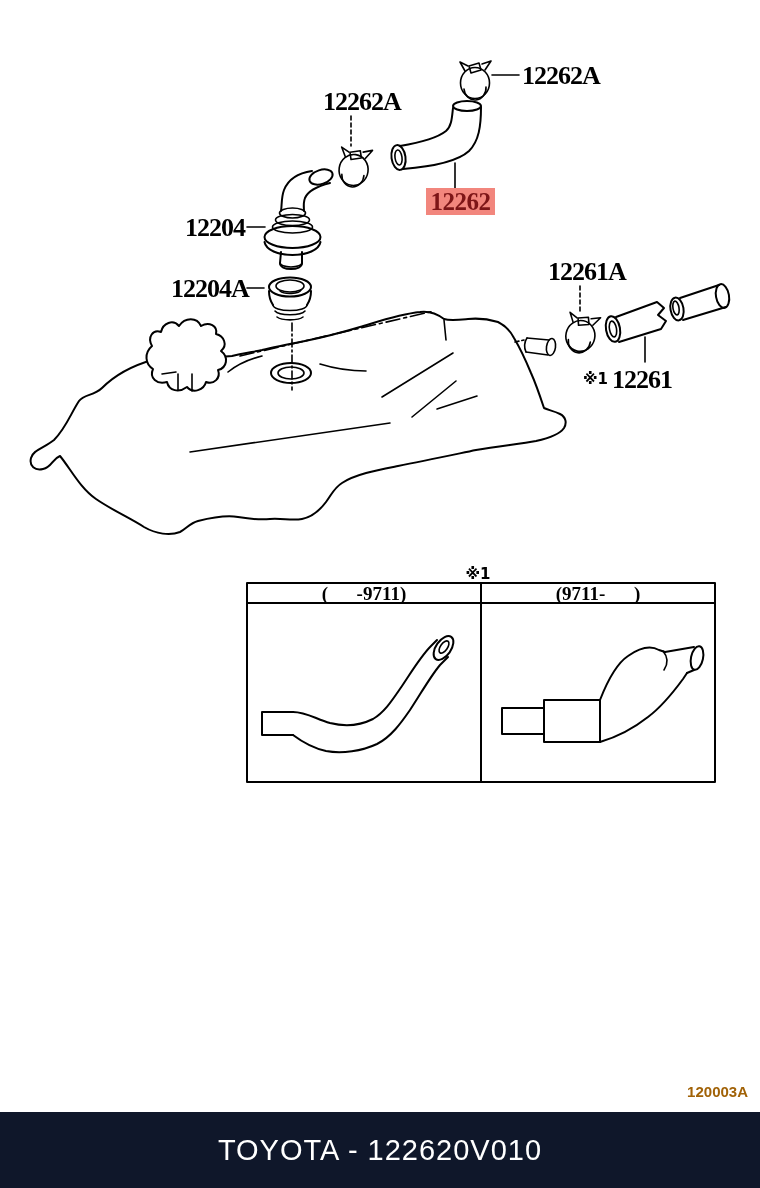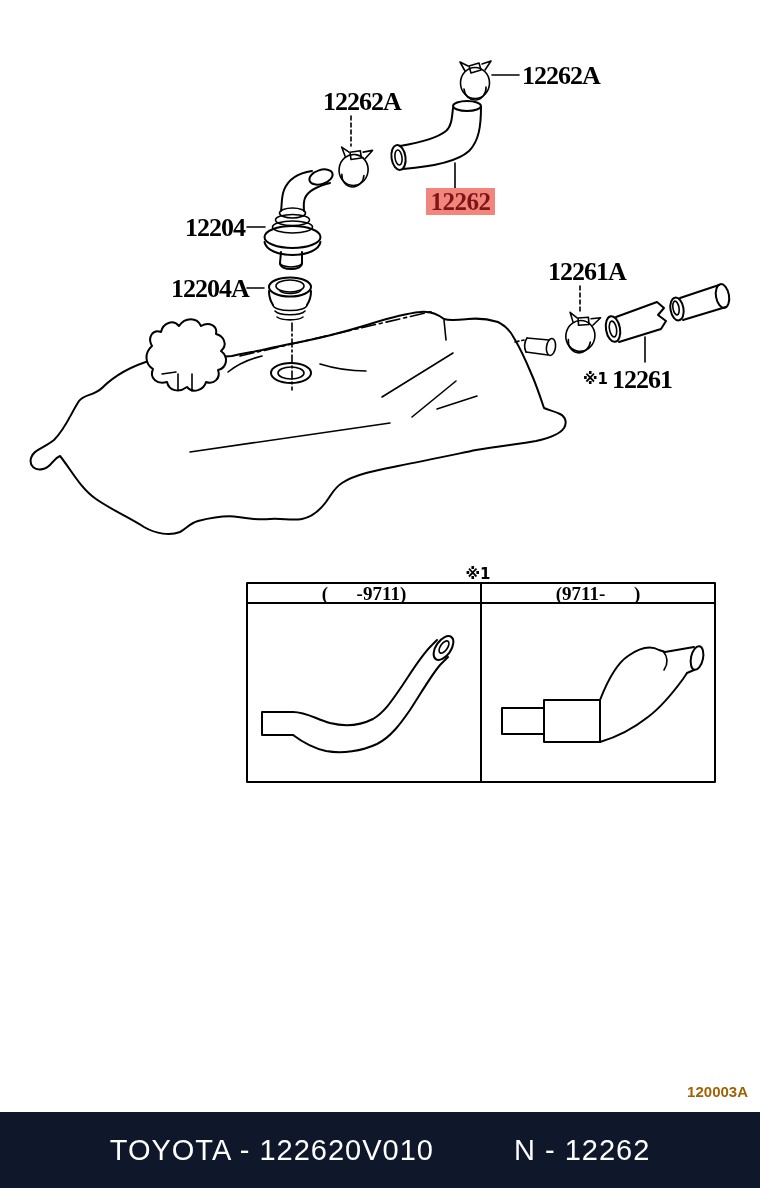--- a/index.html
+++ b/index.html
@@ -173,16 +173,15 @@
       <path d="M 694,670 L 687,673"></path>
       <path class="ln1" d="M 663,651 C 668,657 668,664 664,670"></path>
     </g>
   </g>
 </svg>
 
 <div class="figcode">120003A</div>
 
 <div class="footer">
   <span>TOYOTA - 122620V010</span>
-  <span>N - 12262</span>
 </div>
 
 </div>
 
 </body></html>

